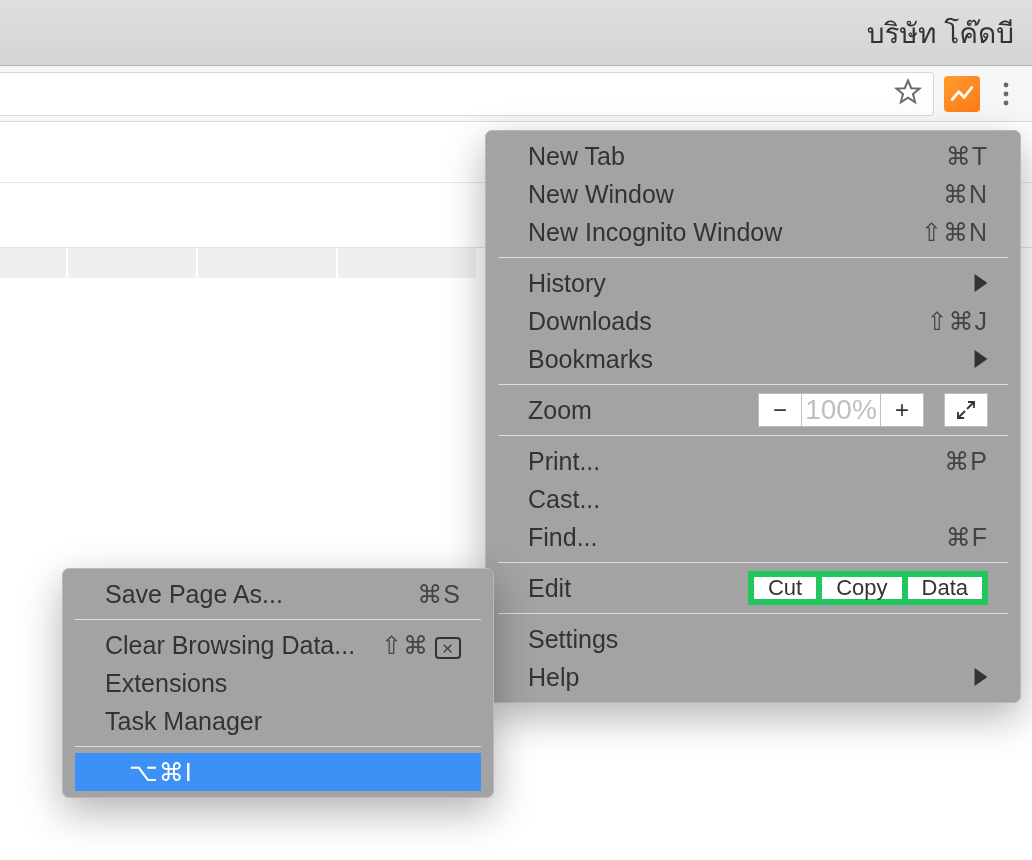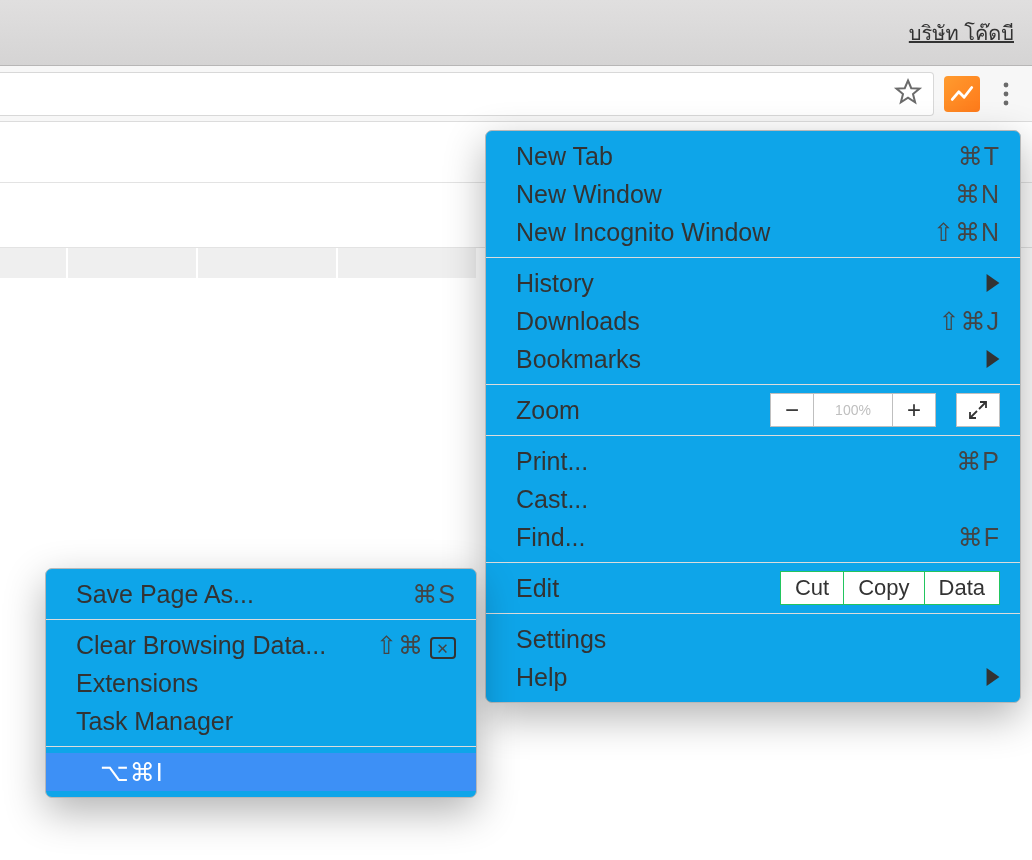--- a/index.html
+++ b/index.html
@@ -16,23 +16,22 @@
 .titlebar {
   height: 66px;
   background: linear-gradient(#e0dfdf, #d5d4d4);
   border-bottom: 1px solid #b7b6b6;
   display: flex;
   align-items: center;
   justify-content: flex-end;
   padding-right: 18px;
 }
 .titlebar .title-text {
-  font-size: 20px;
+  font-size: 28px;
   color: #333;
-  text-decoration: underline;
 }
 
 
 .toolbar {
   height: 56px;
   background: #f7f7f7;
   border-bottom: 1px solid #dcdcdc;
   display: flex;
   align-items: center;
   padding: 6px 8px 6px 0;
@@ -83,25 +82,25 @@
 }
 .stub-tab {
   height: 30px;
   background: #efefef;
   border-right: 2px solid #fff;
 }
 
 
 .menu {
   position: absolute;
-  background: #0ea5e9;
+  background: #a3a3a3;
   border: 1px solid #b8b8b8;
   border-radius: 7px;
   box-shadow: 0 14px 40px rgba(0,0,0,0.30);
-  padding: 6px 0;
+  padding: 6px 12px;
   font-size: 25px;
   color: #333;
 }
 .menu .item {
   height: 38px;
   display: flex;
   align-items: center;
   padding: 0 20px 0 30px;
   white-space: nowrap;
 }
@@ -121,50 +120,50 @@
 .zoom-row .zoom-controls {
   display:flex; align-items:center; gap:0; margin-left:auto;
 }
 .zbtn {
   width:44px; height:34px;
   border:1px solid #bfbfbf;
   background:#fff;
   display:flex; align-items:center; justify-content:center;
   font-size:24px; color:#333;
 }
-.zbtn.mid { border-left:none; border-right:none; width:78px; color:#bfbfbf; font-size:14px; }
+.zbtn.mid { border-left:none; border-right:none; width:78px; color:#bfbfbf; font-size:28px; }
 .zbtn.full { margin-left:20px; }
 .zbtn.full svg { width:20px; height:20px; }
 
 .edit-row .edit-buttons {
   display:flex; margin-left:auto; gap:0;
 }
 .ebtn {
-  border:1px solid #22c55e;
+  border:6px solid #22c55e;
   background:#fff;
   height:34px;
   padding: 0 14px;
   font-size:22px; color:#333;
   display:flex; align-items:center;
 }
 .ebtn + .ebtn { border-left:none; }
 
 .arrow svg { width:14px; height:18px; }
 
 
 #main-menu {
   top: 130px;
   right: 11px;
   width: 536px;
 }
 
 
 #sub-menu {
   top: 568px;
-  left: 45px;
+  left: 62px;
   width: 432px;
 }
 
 .del-icon {
   display:inline-flex; align-items:center; margin-left:6px;
   border:2px solid #333; border-radius:4px; width:26px; height:22px;
   justify-content:center; font-size:15px; line-height:1;
 }
 </style>
 </head>

